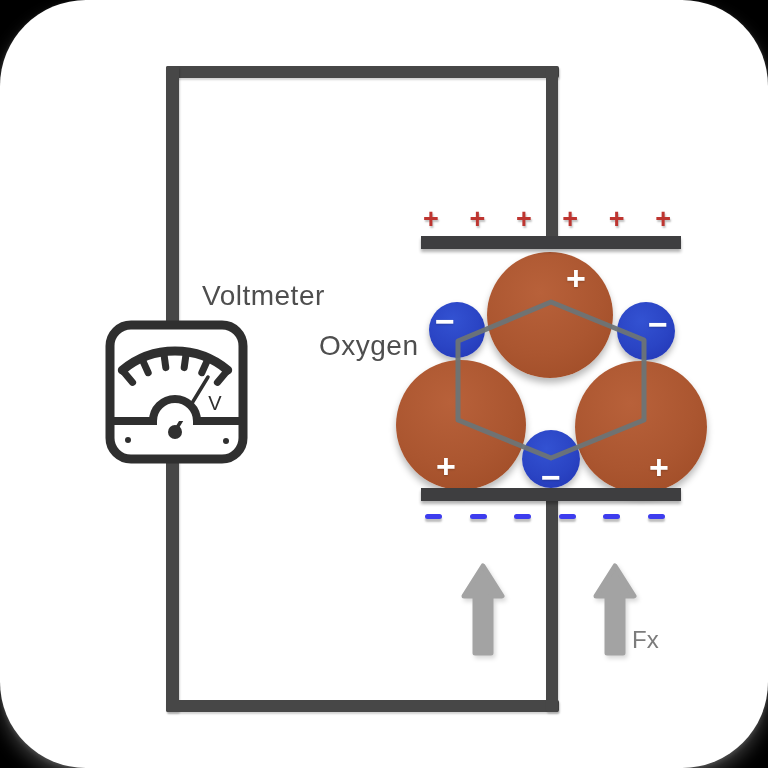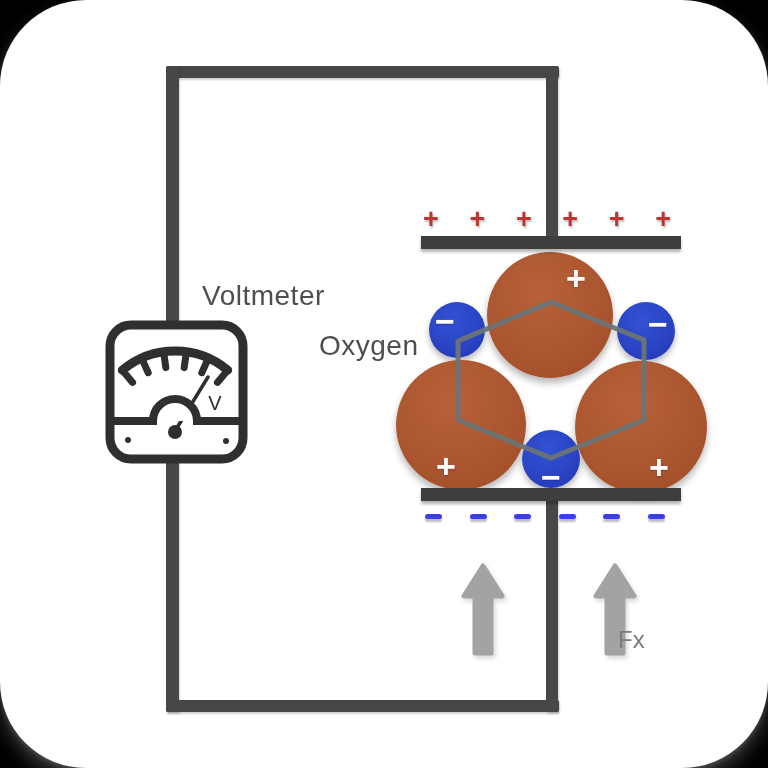--- a/index.html
+++ b/index.html
@@ -101,17 +101,17 @@
     <path d="M 5 99 H 47 A 22 22 0 0 1 91 99 H 136" fill="#ffffff" stroke="#2f2f2f" stroke-width="8"></path>
     <circle cx="69" cy="110" r="7" fill="#2f2f2f"></circle>
     <circle cx="22" cy="118" r="3" fill="#2f2f2f"></circle>
     <circle cx="120" cy="119" r="3" fill="#2f2f2f"></circle>
   </svg>
 
   <svg style="left:440px;top:558px;filter:drop-shadow(2px 3px 2px rgba(0,0,0,.15));" width="240" height="105" viewBox="0 0 240 105">
     <polygon points="43,8 62,38 51,38 51,95 35,95 35,38 24,38" fill="#a3a3a3" stroke="#a3a3a3" stroke-width="5" stroke-linejoin="round"></polygon>
     <polygon points="175,8 194,38 183,38 183,95 167,95 167,38 156,38" fill="#a3a3a3" stroke="#a3a3a3" stroke-width="5" stroke-linejoin="round"></polygon>
   </svg>
-  <span class="fx" style="left:618px;top:626px;">Fx</span>
+  <span class="fx" style="left:632px;top:626px;">Fx</span>
 
   <span class="lbl" style="left:319px;top:330px;">Oxygen</span>
   <span class="lbl" style="left:202px;top:280px;">Voltmeter</span>
 </div>
 
 </body></html>

